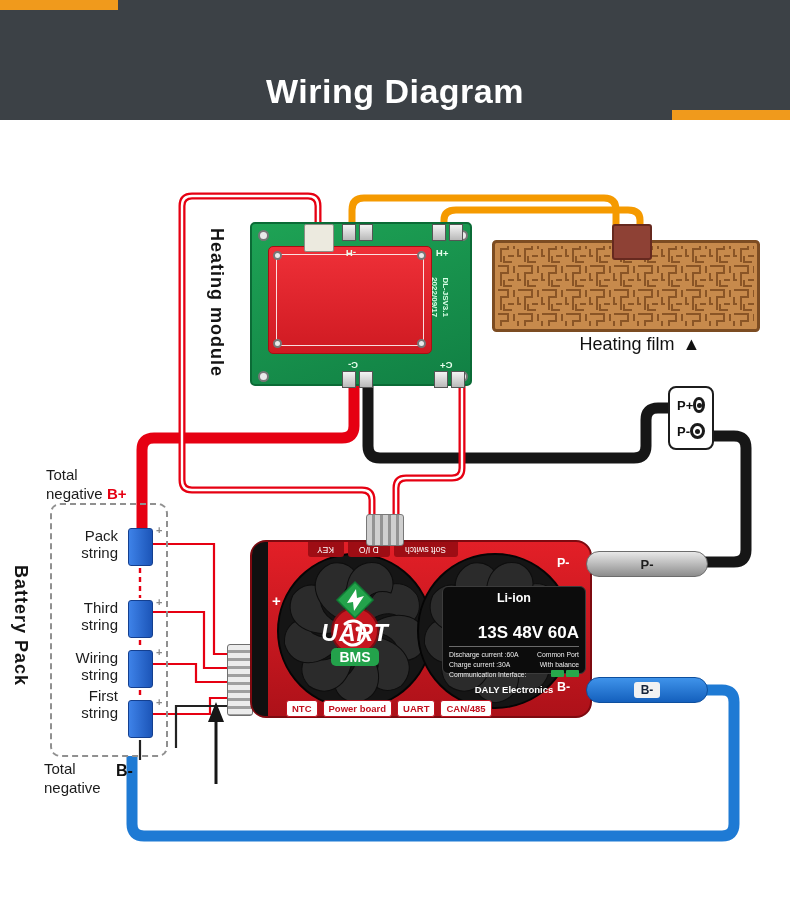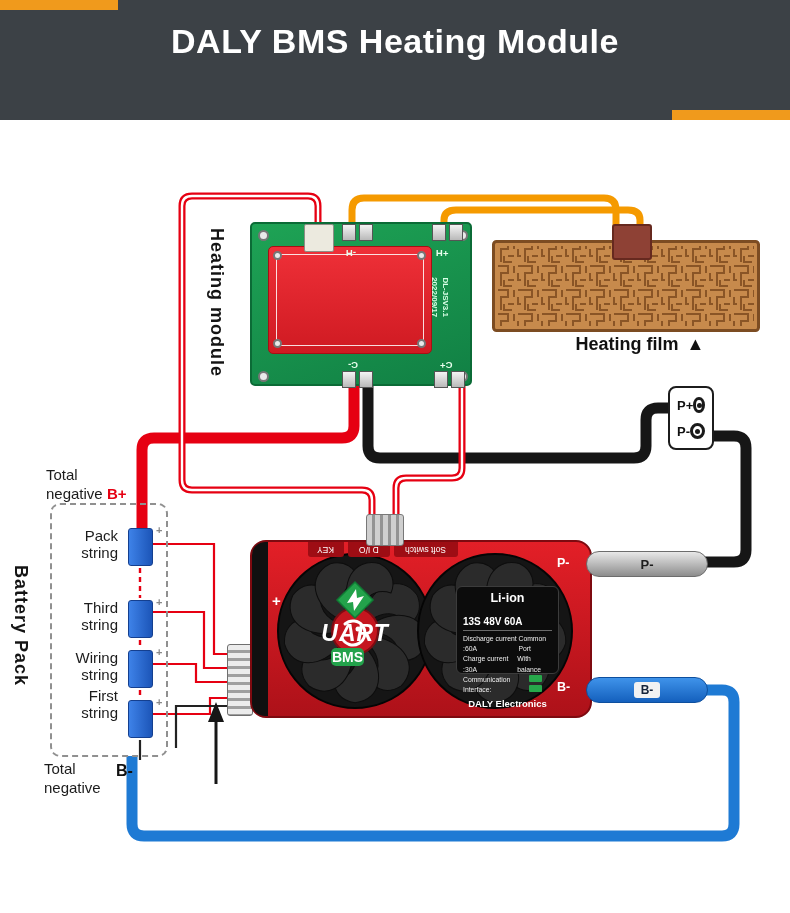--- a/index.html
+++ b/index.html
@@ -17,21 +17,21 @@
   .hole{width:11px;height:11px;border-radius:50%;background:#e9e9e9;border:2px solid #767676;box-sizing:border-box;}
   .hole.sm{width:9px;height:9px;}
   .redboard{background:linear-gradient(180deg,#ef3038,#cf1a22);border:1px solid #a80e14;border-radius:5px;}
   .silk{border:1.5px solid rgba(255,255,255,.85);border-radius:4px;}
   .padgrp{display:flex;gap:3px;}
   .pad{width:14px;height:17px;background:linear-gradient(180deg,#f4f4f4,#b9b9b9);border:1px solid #555;box-sizing:border-box;}
   .padlab{display:inline-block;color:#eaffef;font-size:9.5px;font-weight:bold;transform:rotate(180deg);white-space:nowrap;}
   .boardid{color:#d9ffe6;font-size:8px;line-height:1.4;font-weight:bold;text-align:center;transform:rotate(90deg);white-space:nowrap;}
   .conn-white{background:#eceadf;border:1.5px solid #8d8d85;border-radius:2px;box-sizing:border-box;}
   .brick{background:#8e4135;border:2px solid #66291f;border-radius:3px;box-sizing:border-box;}
-  .filmlab{font-size:18px;font-weight:bold;color:#111;display:flex;align-items:center;justify-content:center;gap:8px;}
+  .filmlab{font-size:18px;font-weight:normal;color:#111;display:flex;align-items:center;justify-content:center;gap:8px;}
   
   .termblock{background:#fff;border:2px solid #1c1c1c;border-radius:8px;display:flex;flex-direction:column;justify-content:space-around;padding:4px 7px;box-sizing:border-box;}
   .trow{display:flex;align-items:center;justify-content:space-between;}
   .tlab{font-size:13px;font-weight:bold;color:#111;}
   .ring{width:16px;height:16px;border:3px solid #1a1a1a;border-radius:50%;display:flex;align-items:center;justify-content:center;box-sizing:border-box;}
   .dot{width:5px;height:5px;background:#1a1a1a;border-radius:50%;}
   
   .battbox{border:2px dashed #909090;border-radius:10px;box-sizing:border-box;}
   .cell{background:linear-gradient(90deg,#3e82e8,#1c55b8);border:1.5px solid #143f8f;border-radius:3px;box-sizing:border-box;}
   .slab{font-size:15px;color:#1c1c1c;text-align:right;line-height:1.12;}
@@ -46,41 +46,41 @@
   .bmsstrip{background:#101010;border-radius:13px 0 0 13px;}
   .toptab{background:#9e0d14;color:#fff;font-size:8.5px;display:flex;align-items:center;justify-content:center;border-radius:0 0 3px 3px;}
   .toptab span{display:block;transform:rotate(180deg);white-space:nowrap;}
   .ports{display:flex;gap:5px;}
   .port{background:#fff;border:1.5px solid #c21220;color:#c21220;font-weight:bold;font-size:9.5px;padding:2px 5px;border-radius:3px;white-space:nowrap;}
   .pb{color:#fff;font-weight:bold;font-size:12.5px;}
   .logoDALY{color:#fff;font-weight:bold;font-style:italic;font-size:23px;letter-spacing:1px;text-align:center;}
   .bmsbadge{background:#23a24b;color:#fff;font-weight:bold;font-size:14px;text-align:center;border-radius:5px;padding:1px 0;}
   .infopanel{background:#0c0c0c;border:1px solid #3c3c3c;border-radius:6px;color:#fff;padding:4px 6px;box-sizing:border-box;}
   .chem{font-size:12.5px;font-weight:bold;text-align:center;}
-  .spec{font-size:10px;font-weight:bold;text-align:left;margin-top:11px;}
+  .spec{font-size:17px;font-weight:bold;text-align:right;margin-top:18px;}
   .infodiv{border-top:1px solid #6a6a6a;margin:3px 0;}
   .irow{display:flex;justify-content:space-between;font-size:6.8px;line-height:1.5;color:#eee;}
   .chip{display:inline-block;width:13px;height:7px;background:#27a84b;border-radius:1px;margin-left:2px;}
   .brand{font-size:9.5px;font-weight:bold;text-align:center;margin-top:3px;}
   
   .cableP{background:linear-gradient(180deg,#e8e8e8,#8d8d8d);border:1.5px solid #6d6d6d;border-radius:13px;display:flex;align-items:center;justify-content:center;font-weight:bold;font-size:13px;color:#1d1d1d;box-sizing:border-box;}
   .cableB{background:linear-gradient(180deg,#3f93ea,#1460bd);border:1.5px solid #0d4f9e;border-radius:13px;display:flex;align-items:center;justify-content:center;box-sizing:border-box;}
   .cablabel{background:#f2f2f2;border-radius:3px;font-weight:bold;font-size:12px;color:#15233a;padding:0 7px;line-height:16px;}
   
   .sampbox{background:#fff;border:2.5px solid #141414;border-radius:17px;display:flex;align-items:center;justify-content:center;font-size:17.5px;font-weight:bold;color:#111;box-sizing:border-box;}
 </style>
 </head>
 <body>
 
 <div class="stage">
 
   <div class="abs hdr"></div>
   <div class="abs accent" style="left:0;top:0;width:118px;height:10px;"></div>
   <div class="abs accent" style="left:672px;top:110px;width:118px;height:10px;"></div>
-  <div class="abs t1">DALY BMS Heating Module</div>
+  <div class="abs t2">Wiring Diagram</div>
 
   <svg class="abs" style="left:0;top:0;" width="790" height="913" viewBox="0 0 790 913">
 
     <path d="M 142 532 L 142 450 Q 142 438 154 438 L 342 438 Q 354 438 354 426 L 354 384" fill="none" stroke="#e60012" stroke-width="11"></path>
 
     <path d="M 368 382 L 368 446 Q 368 458 380 458 L 634 458 Q 646 458 646 446 L 646 420 Q 646 408 658 408 L 674 408" fill="none" stroke="#161616" stroke-width="11"></path>
 
     <path d="M 708 436 L 734 436 Q 746 436 746 448 L 746 550 Q 746 562 734 562 L 704 562" fill="none" stroke="#161616" stroke-width="11"></path>
 
     <path d="M 698 690 L 722 690 Q 734 690 734 702 L 734 824 Q 734 836 722 836 L 144 836 Q 132 836 132 824 L 132 756" fill="none" stroke="#1e7ad4" stroke-width="11"></path>
@@ -263,41 +263,47 @@
       </div>
     <div class="abs toptab" style="left:142px;top:0;width:64px;height:15px;">
         <span>Soft switch</span>
       </div>
 
     <svg class="abs" style="left:83px;top:38px;" width="40" height="40" viewBox="0 0 40 40">
       <polygon points="20,2 38,20 20,38 2,20" fill="#23a24b" stroke="#0f7a33" stroke-width="1.5"></polygon>
       <path d="M 12 23 L 21 9 L 22 18 L 29 16 L 19 31 L 18 22 Z" fill="#fff"></path>
     </svg>
     <div class="abs logoDALY" style="left:63px;top:78px;width:80px;">UART</div>
-    <div class="abs bmsbadge" style="left:79px;top:106px;width:33px;">BMS</div>
-
-    <div class="abs infopanel" style="left:204px;top:44px;width:103px;height:88px;">
+    <div class="abs bmsbadge" style="left:79px;top:106px;width:48px;">BMS</div>
+
+    <div class="abs infopanel" style="left:190px;top:44px;width:144px;height:88px;">
       <div class="chem">Li-ion</div>
       <div class="spec">13S 48V 60A</div>
       <div class="infodiv"></div>
       <div class="irow">
         <span>Discharge current :60A</span>
         <span>Common Port</span>
       </div>
       <div class="irow">
         <span>Charge current :30A</span>
         <span>With balance</span>
       </div>
       <div class="irow">
         <span>Communication Interface:</span>
         <span><span class="chip"></span><span class="chip"></span></span>
       </div>
       <div class="brand">DALY Electronics</div>
     </div>
 
+    <div class="abs ports" style="left:34px;top:158px;">
+      <span class="port">NTC</span>
+      <span class="port">Power board</span>
+      <span class="port">UART</span>
+      <span class="port">CAN/485</span>
+    </div>
 
     <span class="abs pb" style="left:305px;top:14px;">P-</span>
     <span class="abs pb" style="left:305px;top:138px;">B-</span>
   </div>
 
   <div class="abs cableP" style="left:586px;top:551px;width:122px;height:26px;">
     <span>P-</span>
   </div>
   <div class="abs cableB" style="left:586px;top:677px;width:122px;height:26px;">
     <span class="cablabel">B-</span>

